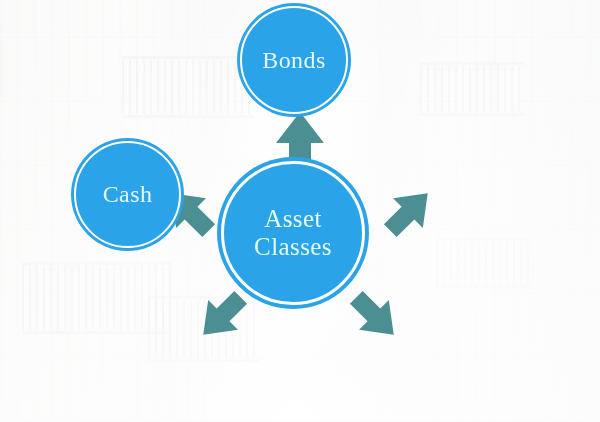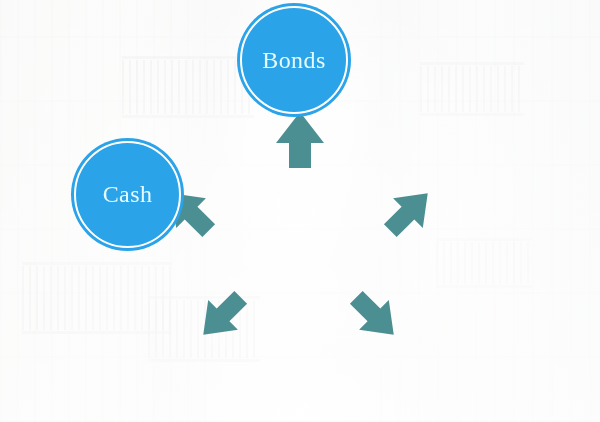--- a/index.html
+++ b/index.html
@@ -159,14 +159,20 @@
     <span>Bonds</span>
   </div>
 
   <div class="node node-cash" style="--blue:#2ba3e8;--txt:#e6fbff;">
     <span>Cash</span>
   </div>
 
 
 
 
+  <div class="node node-center" style="--blue:#2ba3e8;--txt:#e6fbff;">
+    <div>
+      <span>Asset</span>
+      <span>Classes</span>
+    </div>
+  </div>
 
 </div>
 
 </body></html>

